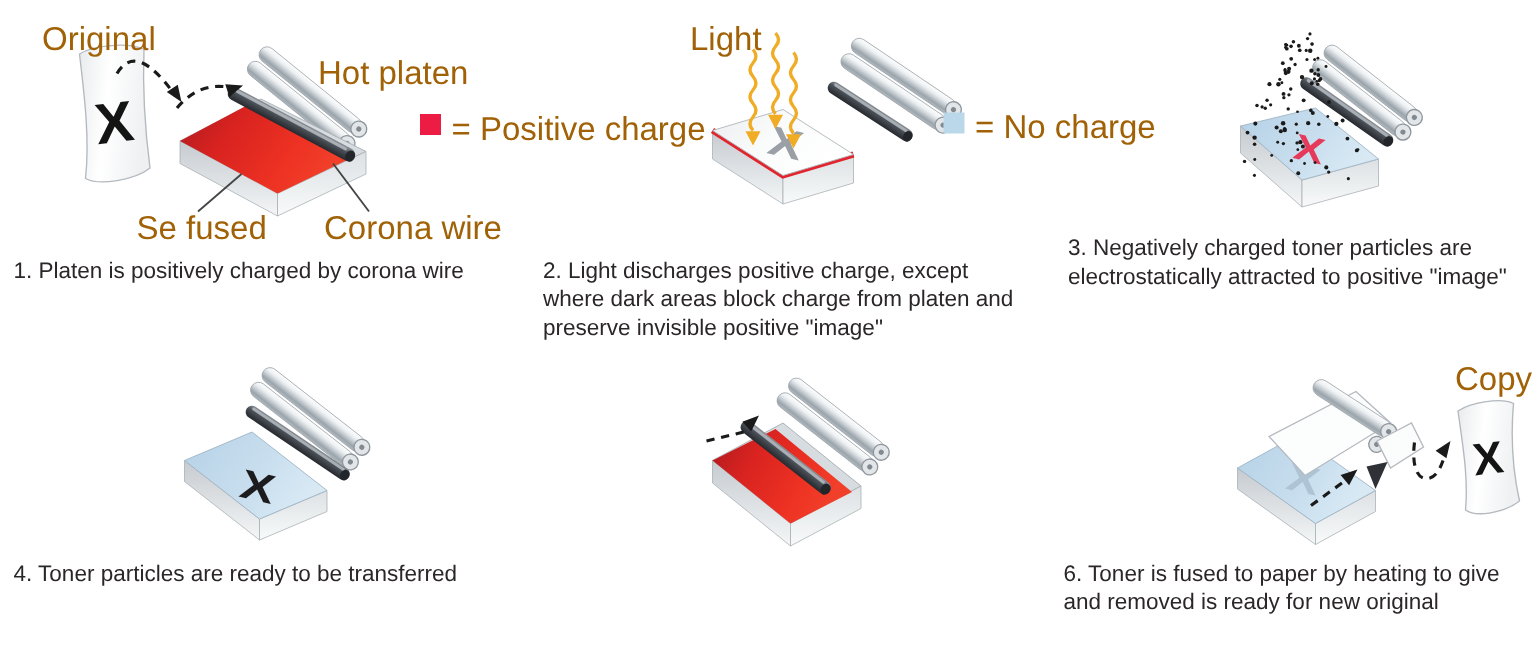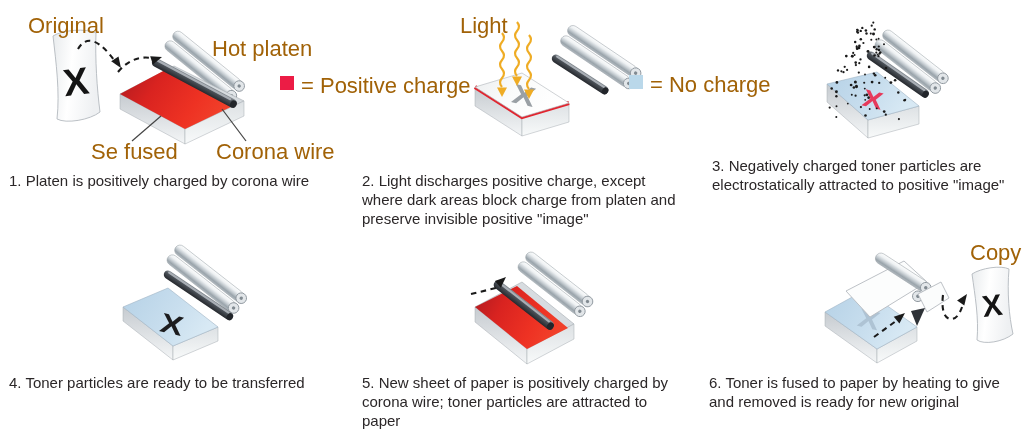--- a/index.html
+++ b/index.html
@@ -351,23 +351,18 @@
     <span class="cl">where dark areas block charge from platen and</span>
     <span class="cl">preserve invisible positive "image"</span>
   </div>
   <div class="caption" style="left:712px;top:156px">
     <span class="cl">3. Negatively charged toner particles are</span>
     <span class="cl">electrostatically attracted to positive "image"</span>
   </div>
   <div class="caption" style="left:9px;top:373px">
     <span class="cl">4. Toner particles are ready to be transferred</span>
   </div>
-  <div class="caption" style="left:362px;top:373px">
-    <span class="cl">5. New sheet of paper is positively charged by</span>
-    <span class="cl">corona wire; toner particles are attracted to</span>
-    <span class="cl">paper</span>
-  </div>
   <div class="caption" style="left:709px;top:373px">
     <span class="cl">6. Toner is fused to paper by heating to give</span>
     <span class="cl">and removed is ready for new original</span>
   </div>
 
 </div>
 
 </body></html>

